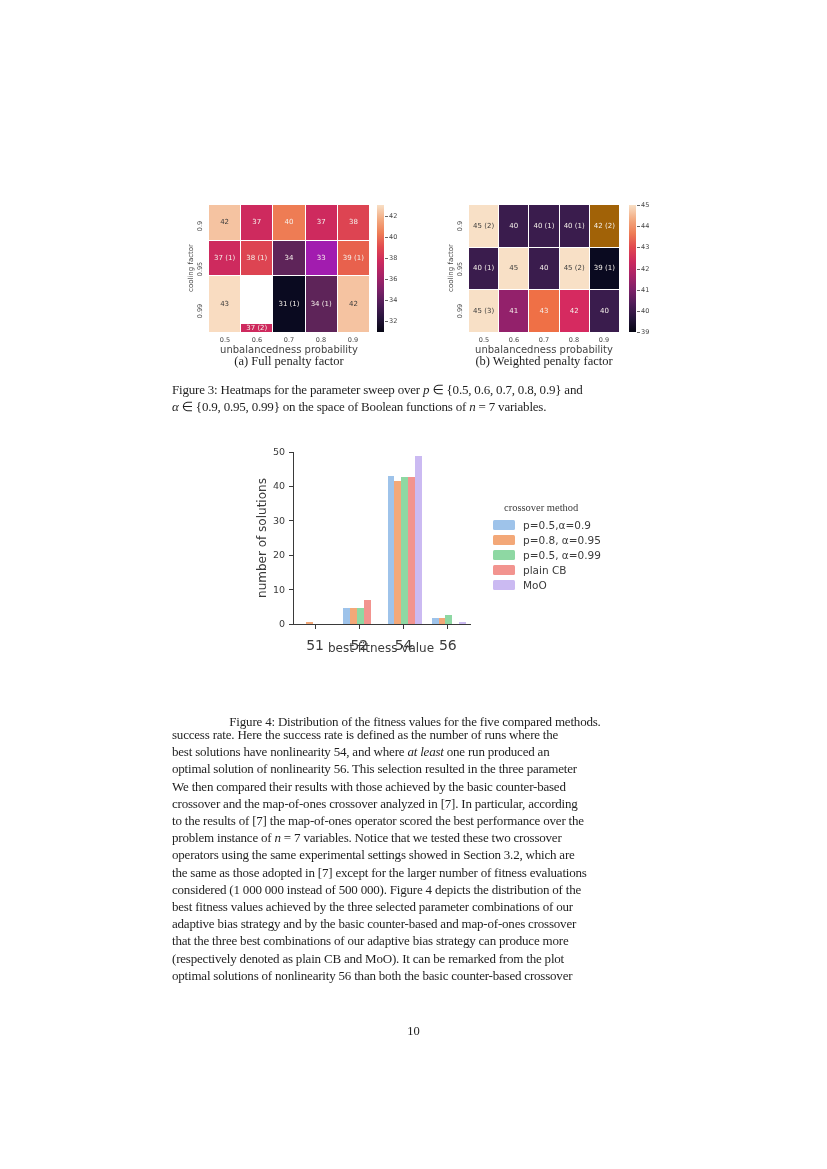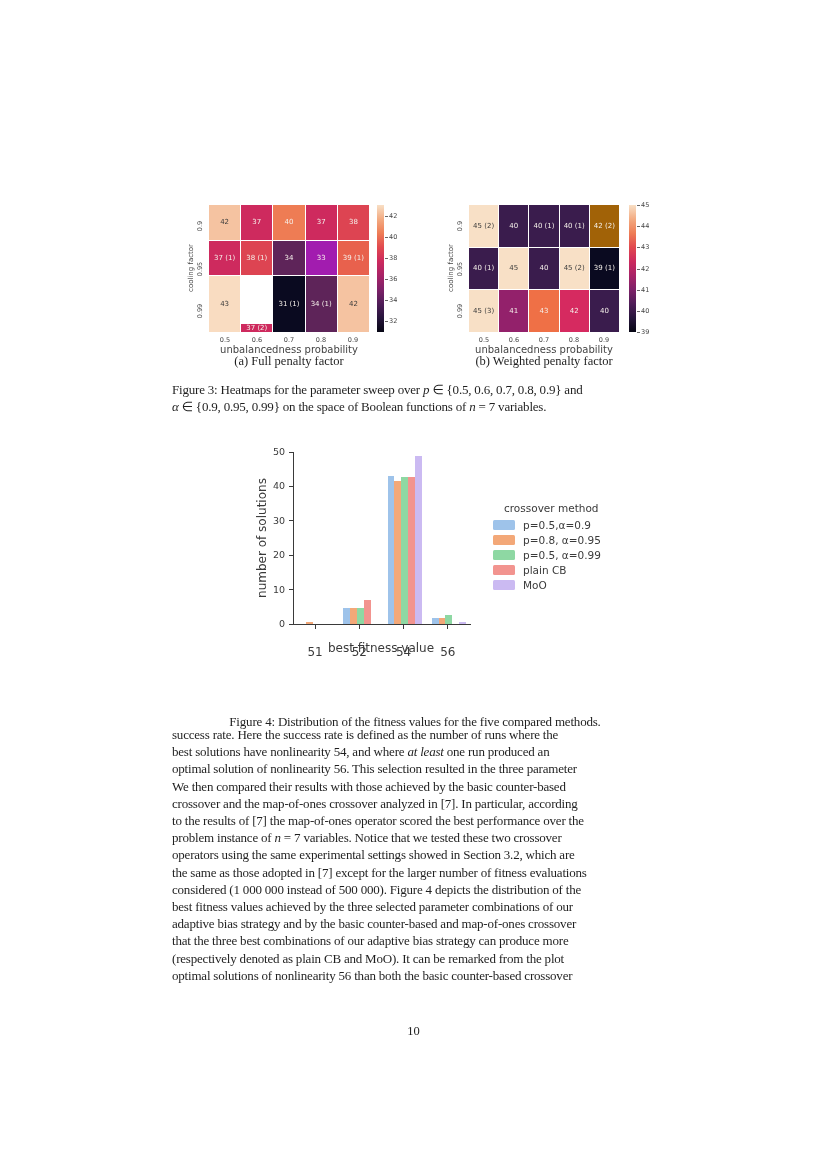--- a/index.html
+++ b/index.html
@@ -27,26 +27,26 @@
   .pagenum{position:absolute;left:0;width:827px;text-align:center;font-size:12.5px;}
   
   .chart{position:absolute;left:250px;top:445px;width:420px;height:222px;
          font-family:"DejaVu Sans",sans-serif;color:#3a3a3a;}
   .plot{position:absolute;left:43px;top:7px;width:177px;height:172px;
         border-left:1.3px solid #3a3a3a;border-bottom:1.3px solid #3a3a3a;}
   .bar{position:absolute;bottom:0;}
   .ytick-label{position:absolute;left:0;width:35px;text-align:right;font-size:9.5px;}
   .ytick-mark{position:absolute;left:39px;width:4px;height:1px;background:#3a3a3a;}
   .xtick-mark{position:absolute;top:179.5px;width:1px;height:4px;background:#3a3a3a;}
-  .xtick-label{position:absolute;top:200px;transform:translateX(-50%);font-size:12px;}
+  .xtick-label{position:absolute;top:192px;transform:translateX(-50%);font-size:14px;}
   .chart-xlabel{position:absolute;top:196px;left:131px;transform:translateX(-50%);font-size:12px;color:#3a3a3a;}
   .chart-ylabel{position:absolute;left:12px;top:93px;transform:translate(-50%,-50%) rotate(-90deg);
                 font-size:12px;white-space:nowrap;color:#3a3a3a;}
   .legend{position:absolute;left:243px;top:57px;font-size:10.5px;color:#3a3a3a;}
-  .legend-title{height:15px;padding-left:11px;}
+  .legend-title{height:15px;padding-left:11px;font-family:Liberation Serif, serif;}
   .legend-row{display:flex;align-items:center;height:15px;}
   .legend-swatch{width:22px;height:10px;margin-right:8px;border-radius:1.5px;flex:0 0 auto;}
 </style>
 </head>
 <body>
 
 <div class="page">
 
   <div class="subfig" style="left:183px;top:203px;">
     <div class="hm-ylabel" style="left:8px;top:65px;">cooling factor</div>

